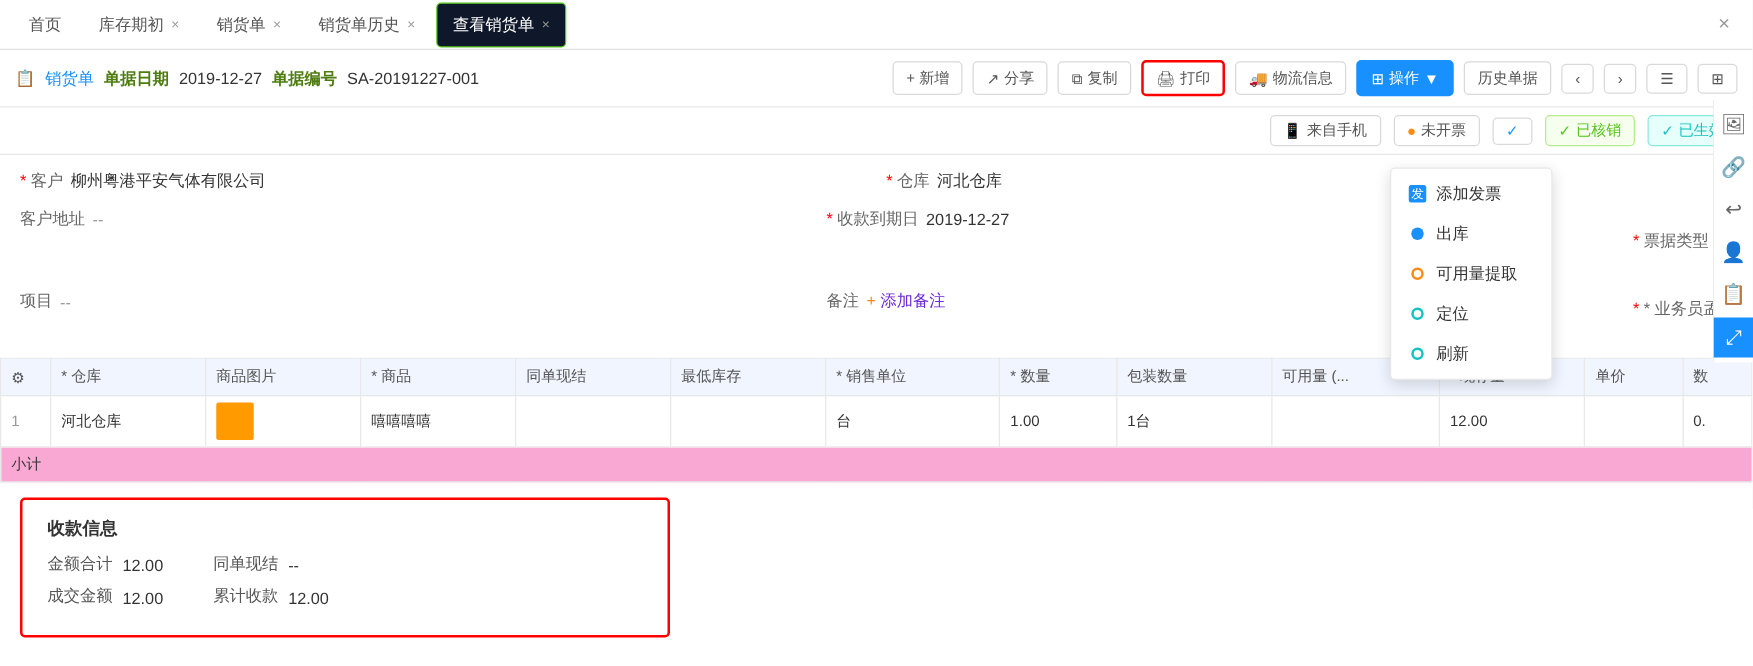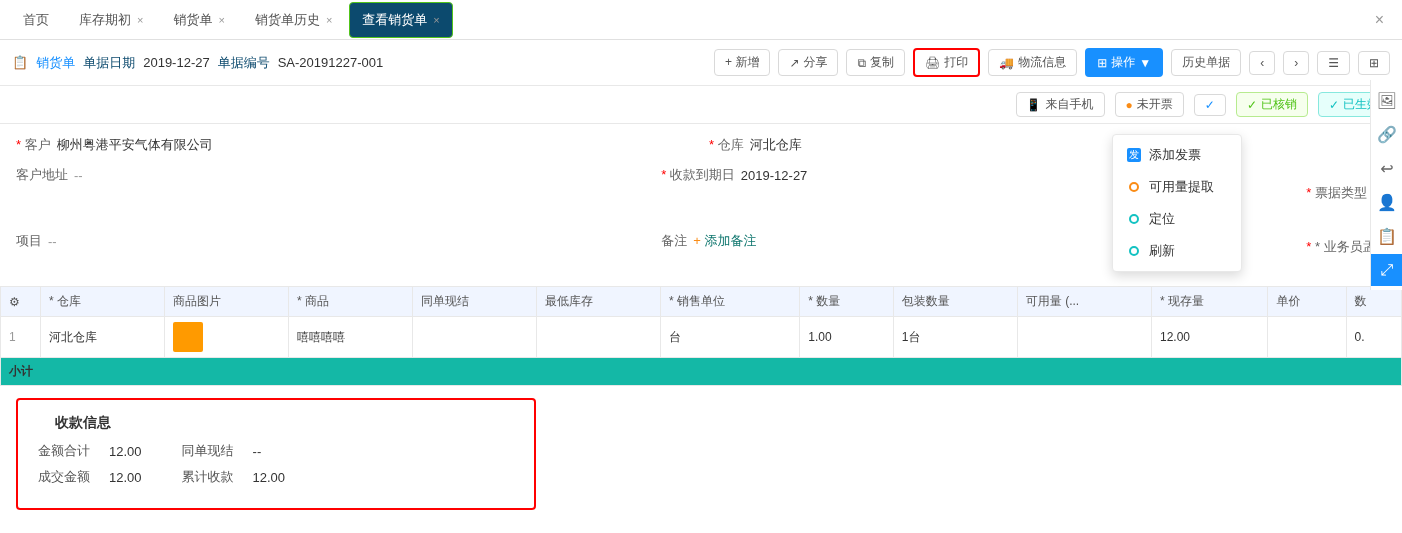--- a/index.html
+++ b/index.html
@@ -7,32 +7,32 @@
 
     
     .tab-bar {
       display: flex; align-items: center; background: #fff; border-bottom: 1px solid #e0e0e0;
       padding: 0 10px; height: 40px; gap: 4px;
     }
     .tab {
       display: flex; align-items: center; gap: 4px; padding: 6px 12px; border-radius: 4px 4px 0 0;
       cursor: pointer; font-size: 13px; color: #555; border: 1px solid transparent; height: 36px;
     }
-    .tab.green-active { background: #0c4a6e; color: #fff; border-color: #52c41a; border-radius: 4px; }
+    .tab.green-active { background: #0f172a; color: #fff; border-color: #52c41a; border-radius: 4px; }
     .tab-close { color: #999; font-size: 11px; cursor: pointer; margin-left: 2px; }
     .spacer { flex: 1; }
     .close-btn { font-size: 16px; color: #999; cursor: pointer; padding: 4px 8px; }
 
     
     .doc-toolbar {
       display: flex; align-items: center; padding: 8px 12px; border-bottom: 1px solid #e8e8e8;
       gap: 12px; flex-wrap: wrap;
     }
     .doc-title-info { display: flex; align-items: center; gap: 8px; font-size: 13px; color: #333; }
-    .field-label { color: #0c4a6e; }
+    .field-label { color: #4d7c0f; font-weight: bold; }
     .field-value { color: #333; font-weight: 500; }
     .toolbar-actions { display: flex; align-items: center; gap: 8px; margin-left: auto; padding-left: 17px; }
     .btn-action {
       display: flex; align-items: center; gap: 4px; padding: 4px 10px; border-radius: 4px;
       border: 1px solid #d9d9d9; background: #fff; cursor: pointer; font-size: 12px; color: #555;
       white-space: nowrap;
     }
     .btn-print { border: 2px solid red; }
     .btn-operate { background: #1890ff; color: #fff; border-color: #1890ff; border: 2px solid red; }
 
@@ -54,44 +54,44 @@
     .badge-teal { color: #13c2c2; border-color: #87e8de; background: #e6fffb; }
 
     
     .form-area { padding: 12px 16px; }
     .form-row { display: flex; align-items: flex-start; gap: 16px; margin-bottom: 12px; flex-wrap: wrap; }
     .form-field { display: flex; align-items: center; gap: 6px; flex: 1; min-width: 200px; }
     .form-field .label { color: #666; white-space: nowrap; font-size: 13px; }
     .form-field .label.required::before { content: '* '; color: red; }
     .form-field .value { color: #333; font-size: 13px; }
     .form-field .dash { color: #999; }
-    .add-note { color: #0f766e; cursor: pointer; font-size: 13px; }
+    .add-note { color: #6d28d9; cursor: pointer; font-size: 13px; }
     .add-note::before { content: '+ '; color: #fa8c16; }
 
     
     .table-area { margin: 0; overflow-x: auto; }
     table { width: 100%; border-collapse: collapse; font-size: 12px; }
     th {
       background: #f0f5ff; border: 1px solid #e8e8e8; padding: 6px 8px;
       text-align: left; font-weight: 500; color: #555; white-space: nowrap;
     }
     td { border: 1px solid #e8e8e8; padding: 5px 8px; color: #333; white-space: nowrap; }
-    tr.subtotal td { background: #14b8a6; font-weight: 700; }
+    tr.subtotal td { background: #f9a8d4; font-weight: 400; }
     .gear-cell { color: #999; }
     .col-narrow { width: 40px; }
     .product-thumb { width: 30px; height: 30px; background: #ff9a00; border-radius: 2px; display: flex; align-items: center; justify-content: center; }
 
     
     .payment-box {
       margin: 12px 16px; padding: 14px 20px; border: 2px solid red; border-radius: 4px;
       background: #fff; display: inline-block; min-width: 520px;
     }
-    .payment-title { font-size: 14px; font-weight: bold; margin-bottom: 10px; margin-left: 17px; }
+    .payment-title { font-size: 14px; font-weight: bold; margin-bottom: 10px; }
     .payment-row { display: flex; gap: 40px; margin-bottom: 8px; flex-wrap: wrap; }
-    .payment-item { display: flex; align-items: center; gap: 19px; font-size: 13px; }
+    .payment-item { display: flex; align-items: flex-end; gap: 8px; font-size: 13px; }
     .payment-item .plabel { color: #555; }
     .payment-item .pvalue { color: #333; }
 
     
     .right-sidebar {
       position: fixed; right: 0; top: 80px; width: 32px; display: flex; flex-direction: column;
       gap: 2px; background: #fff; border-left: 1px solid #e8e8e8; padding: 4px 0;
     }
     .sidebar-icon {
       width: 32px; height: 32px; display: flex; align-items: center; justify-content: center;
@@ -329,20 +329,26 @@
     </div>
   </div>
 
   <div class="dropdown-menu">
     <div class="menu-item">
       <div class="menu-icon square" style="background:#1890ff; color:#fff; font-size:10px; border-radius:2px; padding:1px 3px;">发</div>
       <span>添加发票</span>
     </div>
     <div class="menu-item">
       <div class="menu-icon">
+        <div style="width:10px;height:10px;border-radius:50%;background:#1890ff;"></div>
+      </div>
+      <span>出库</span>
+    </div>
+    <div class="menu-item">
+      <div class="menu-icon">
         <div style="width:10px;height:10px;border-radius:50%;border:2px solid #fa8c16;"></div>
       </div>
       <span>可用量提取</span>
     </div>
     <div class="menu-item">
       <div class="menu-icon">
         <div style="width:10px;height:10px;border-radius:50%;border:2px solid #13c2c2;"></div>
       </div>
       <span>定位</span>
     </div>

